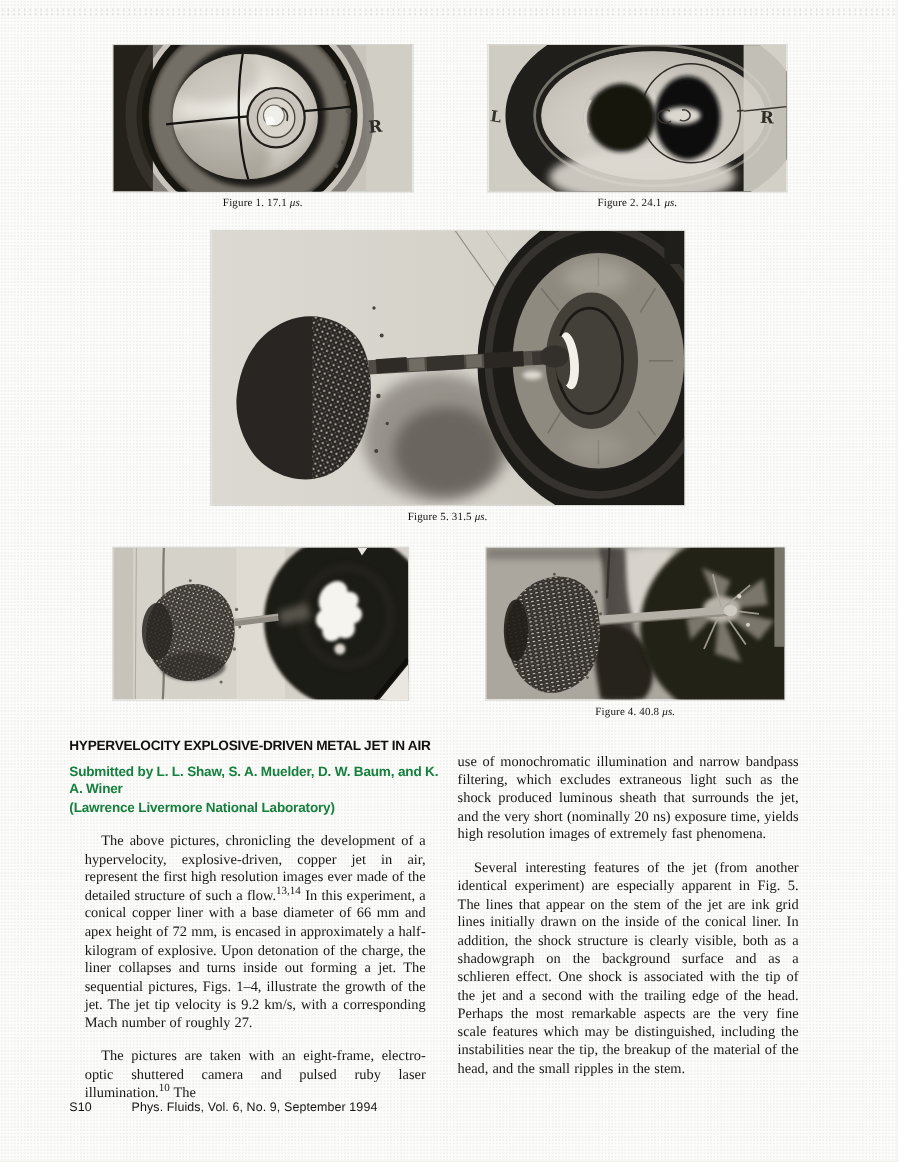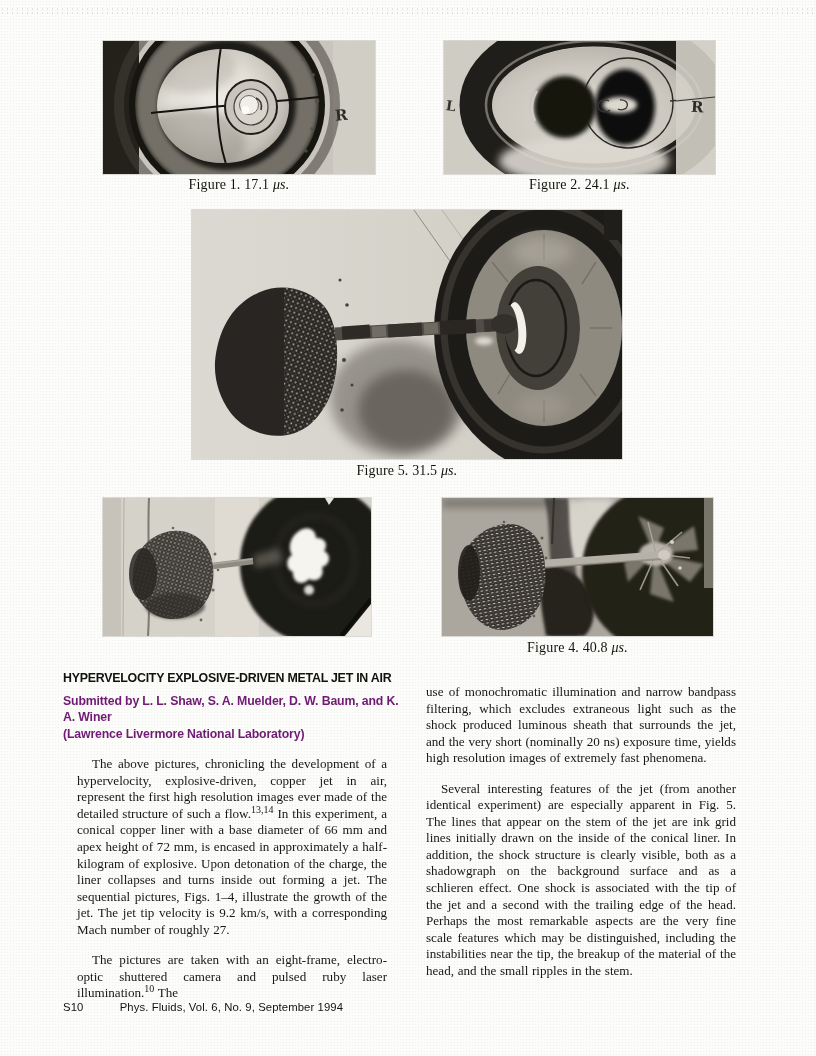--- a/index.html
+++ b/index.html
@@ -6,29 +6,29 @@
   .page{position:relative;width:816px;height:1056px;margin:0 auto;background:#fcfcfa;
         font-family:"Liberation Serif",serif;color:#181715;overflow:hidden;}
   .texture{position:absolute;inset:0;pointer-events:none;
         background-image:radial-gradient(circle, rgba(75,72,66,0.07) 0.6px, transparent 1px);
         background-size:3px 3px;}
   .topdots{position:absolute;left:0;right:0;top:7px;height:7px;opacity:.65;pointer-events:none;
         background-image:radial-gradient(circle, rgba(70,68,62,0.22) 0.8px, transparent 1.1px);
         background-size:5px 4px;}
   .fig{position:absolute;box-shadow:0 0 0 1px rgba(120,118,110,0.25);}
   .fig svg{display:block;width:100%;height:100%;}
-  .caption{position:absolute;font-size:14px;line-height:13px;text-align:center;
+  .caption{position:absolute;font-size:10px;line-height:13px;text-align:center;
         color:#14130f;letter-spacing:.15px;}
   .caption i{font-style:italic;}
-  .cols{position:absolute;top:670px;left:63px;width:692px;display:flex;gap:11px;}
+  .cols{position:absolute;top:670px;left:63px;width:692px;display:flex;gap:1px;}
   .col{width:338px;}
   .title{font-family:"Liberation Sans",sans-serif;font-weight:bold;font-size:12.4px;
         line-height:17px;letter-spacing:-0.25px;margin:0 0 6px 0;color:#12110e;}
   .byline{font-family:"Liberation Sans",sans-serif;font-weight:bold;font-size:12.3px;
-        line-height:16.4px;letter-spacing:-0.15px;margin:0 0 6px 0;color:#701a75;}
+        line-height:16.4px;letter-spacing:-0.15px;margin:0 0 6px 0;color:#15803d;}
   .col p{font-size:13.1px;line-height:16.55px;text-align:justify;margin:14px;
         text-indent:15px;word-spacing:0.4px;}
   .col p.cont{text-indent:0;}
   .col sup{font-size:10px;line-height:0;vertical-align:super;letter-spacing:0;}
   .footer{position:absolute;left:63px;top:1001px;font-family:"Liberation Sans",sans-serif;
         font-size:11.3px;color:#14130f;letter-spacing:.1px;}
   .footer .pn{display:inline-block;margin-right:33px;}
   .hand{font-family:"DejaVu Serif",serif;font-weight:bold;}
 </style>
 </head>

